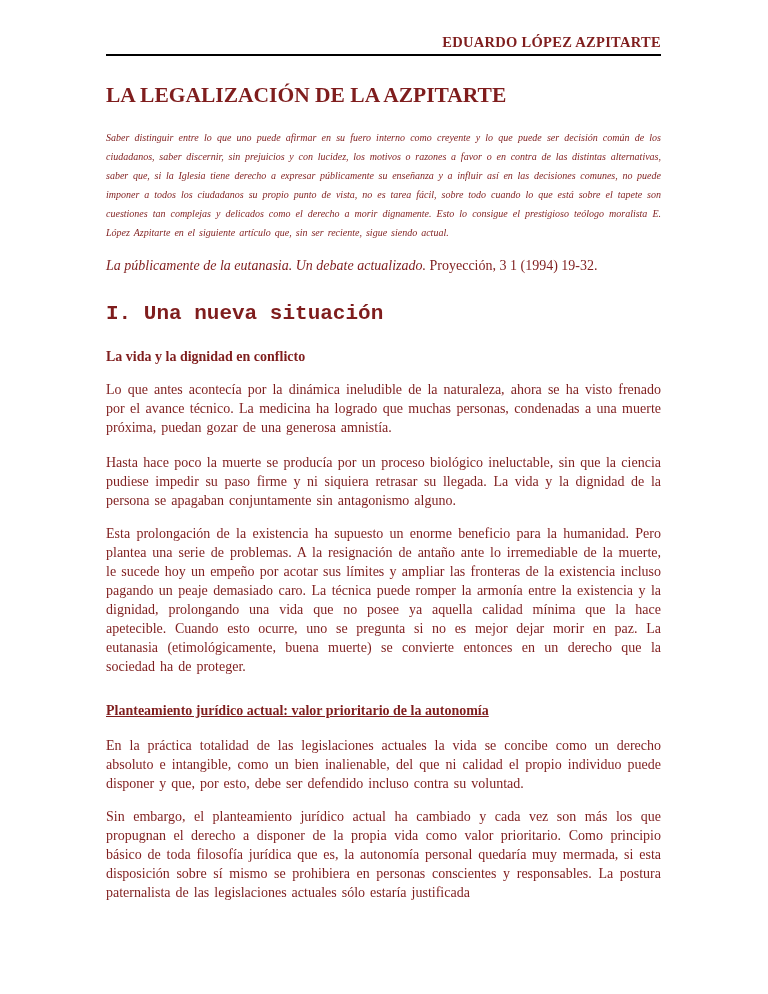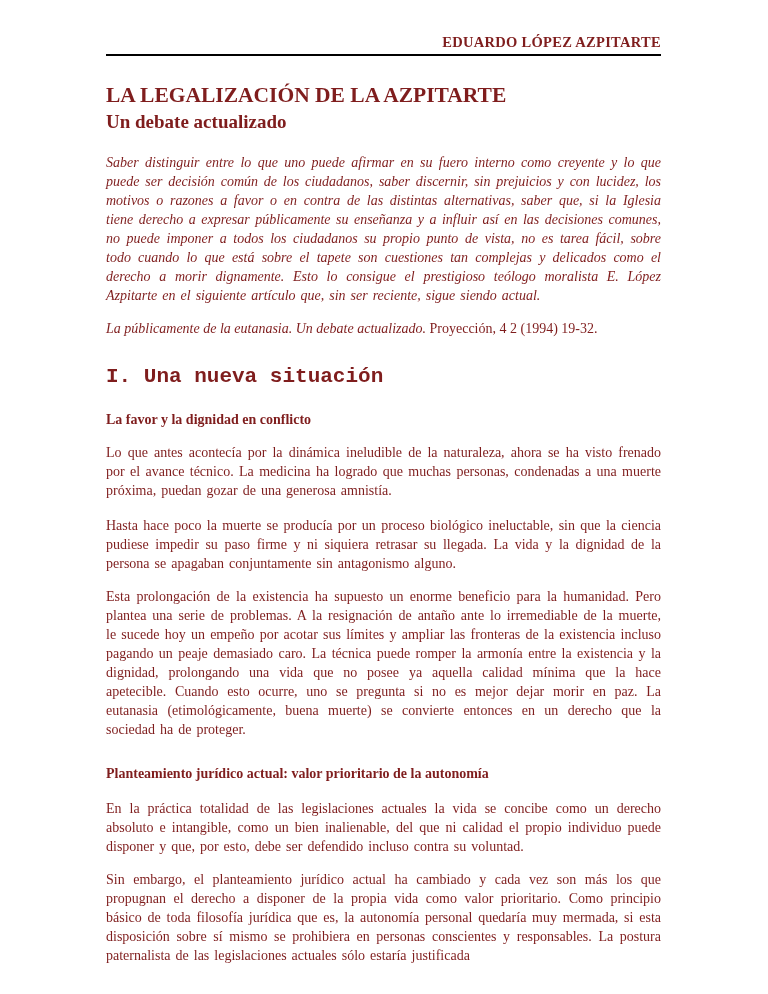--- a/index.html
+++ b/index.html
@@ -39,21 +39,21 @@
   }
   .doc-subtitle {
     margin: 0;
     font-size: 19px;
     line-height: 25px;
     font-weight: bold;
   }
   .abstract {
     margin: 19px 0 0 0;
     font-style: italic;
-    font-size: 14px;
+    font-size: 10px;
     line-height: 19px;
     text-align: justify;
     word-spacing: 1.5px;
   }
   .citation {
     margin: 14px 0 0 0;
     font-size: 14px;
     line-height: 19px;
   }
   .citation .work { font-style: italic; }
@@ -80,36 +80,35 @@
 </style>
 </head>
 <body>
 
 <div class="page">
 
   <div class="running-header">EDUARDO LÓPEZ AZPITARTE</div>
 
   <div class="title-block">
     <h1 class="doc-title">LA LEGALIZACIÓN DE LA AZPITARTE</h1>
-    <h2 class="doc-subtitle">Un debate actualizado</h2>
   </div>
 
   <p class="abstract">Saber distinguir entre lo que uno puede afirmar en su fuero interno como creyente y lo que puede ser decisión común de los ciudadanos, saber discernir, sin prejuicios y con lucidez, los motivos o razones a favor o en contra de las distintas alternativas, saber que, si la Iglesia tiene derecho a expresar públicamente su enseñanza y a influir así en las decisiones comunes, no puede imponer a todos los ciudadanos su propio punto de vista, no es tarea fácil, sobre todo cuando lo que está sobre el tapete son cuestiones tan complejas y delicados como el derecho a morir dignamente. Esto lo consigue el prestigioso teólogo moralista E. López Azpitarte en el siguiente artículo que, sin ser reciente, sigue siendo actual.</p>
 
-  <p class="citation"><span class="work">La públicamente de la eutanasia. Un debate actualizado.</span> <span class="source">Proyección, 4 2 (1994) 19-32.</span></p>
+  <p class="citation"><span class="work">La públicamente de la eutanasia. Un debate actualizado.</span> <span class="source">Proyección, 3 1 (1994) 19-32.</span></p>
 
   <h3 class="section-title">I. Una nueva situación</h3>
 
-  <h4 class="subsection-title">La favor y la dignidad en conflicto</h4>
+  <h4 class="subsection-title">La vida y la dignidad en conflicto</h4>
 
   <p class="body-para">Lo que antes acontecía por la dinámica ineludible de la naturaleza, ahora se ha visto frenado por el avance técnico. La medicina ha logrado que muchas personas, condenadas a una muerte próxima, puedan gozar de una generosa amnistía.</p>
 
   <p class="body-para" style="margin-top:16px;">Hasta hace poco la muerte se producía por un proceso biológico ineluctable, sin que la ciencia pudiese impedir su paso firme y ni siquiera retrasar su llegada. La vida y la dignidad de la persona se apagaban conjuntamente sin antagonismo alguno.</p>
 
   <p class="body-para">Esta prolongación de la existencia ha supuesto un enorme beneficio para la humanidad. Pero plantea una serie de problemas. A la resignación de antaño ante lo irremediable de la muerte, le sucede hoy un empeño por acotar sus límites y ampliar las fronteras de la existencia incluso pagando un peaje demasiado caro. La técnica puede romper la armonía entre la existencia y la dignidad, prolongando una vida que no posee ya aquella calidad mínima que la hace apetecible. Cuando esto ocurre, uno se pregunta si no es mejor dejar morir en paz. La eutanasia (etimológicamente, buena muerte) se convierte entonces en un derecho que la sociedad ha de proteger.</p>
 
-  <h4 class="subsection-title" style="margin-top:26px;">Planteamiento jurídico actual: valor prioritario de la autonomía</h4>
+  <h4 class="subsection-title" style="margin-top:26px;text-decoration:underline;">Planteamiento jurídico actual: valor prioritario de la autonomía</h4>
 
   <p class="body-para" style="margin-top:16px;">En la práctica totalidad de las legislaciones actuales la vida se concibe como un derecho absoluto e intangible, como un bien inalienable, del que ni calidad el propio individuo puede disponer y que, por esto, debe ser defendido incluso contra su voluntad.</p>
 
   <p class="body-para">Sin embargo, el planteamiento jurídico actual ha cambiado y cada vez son más los que propugnan el derecho a disponer de la propia vida como valor prioritario. Como principio básico de toda filosofía jurídica que es, la autonomía personal quedaría muy mermada, si esta disposición sobre sí mismo se prohibiera en personas conscientes y responsables. La postura paternalista de las legislaciones actuales sólo estaría justificada</p>
 
 </div>
 
 </body></html>

